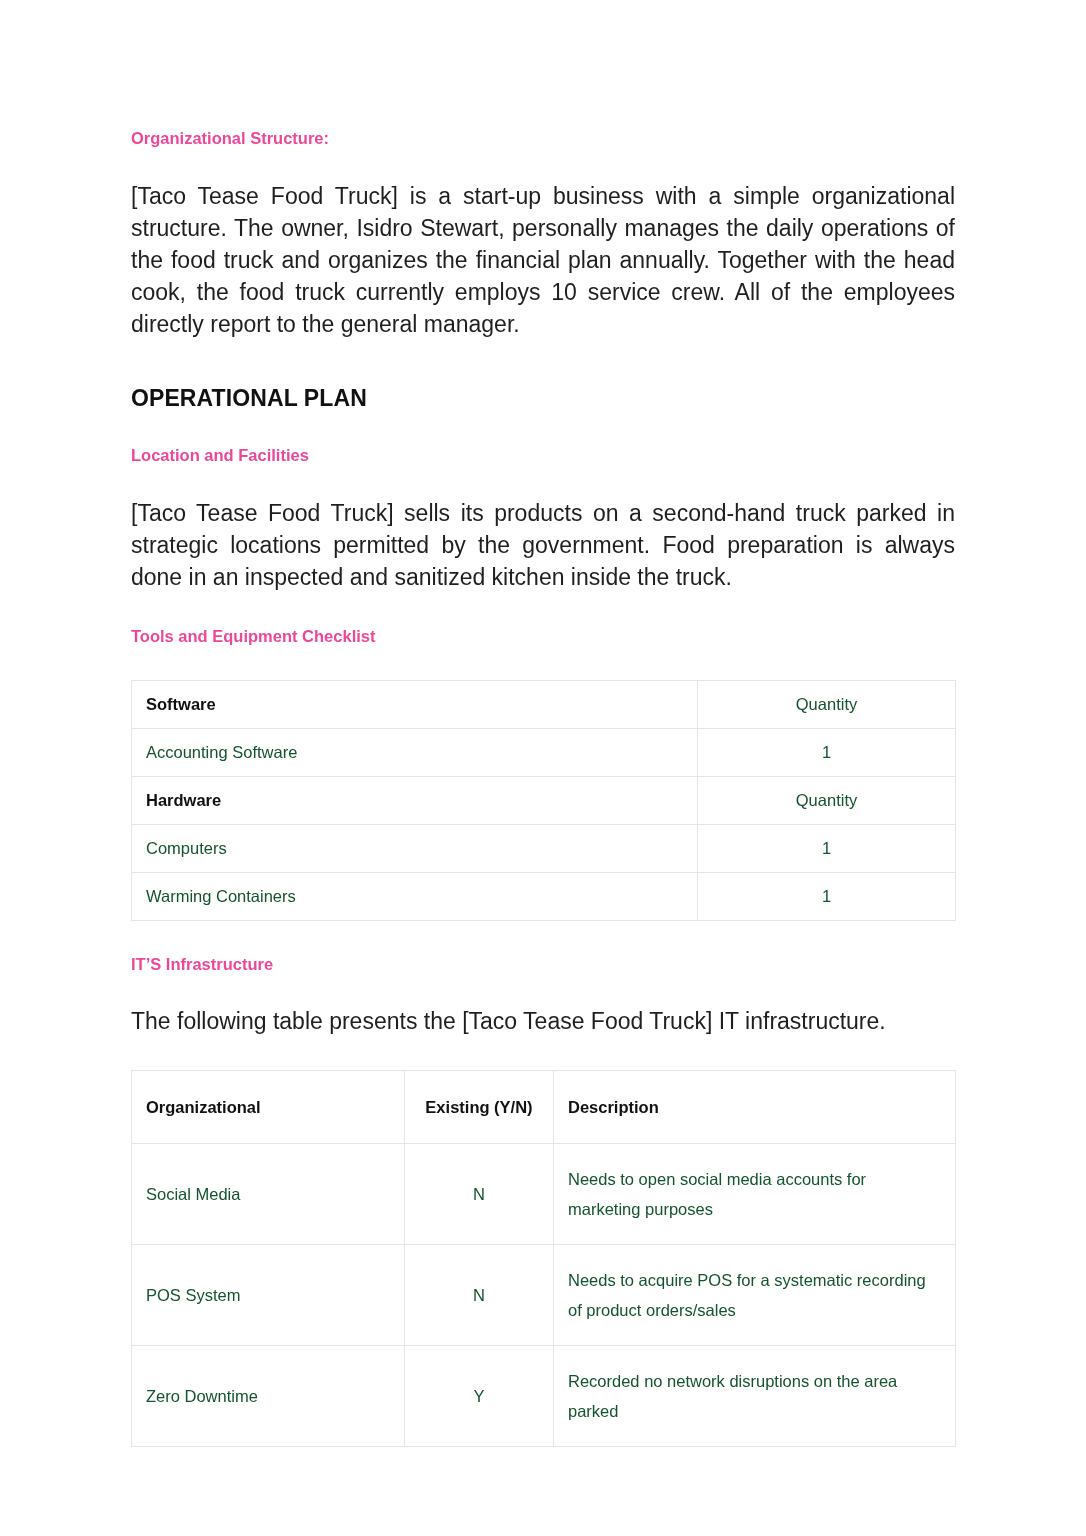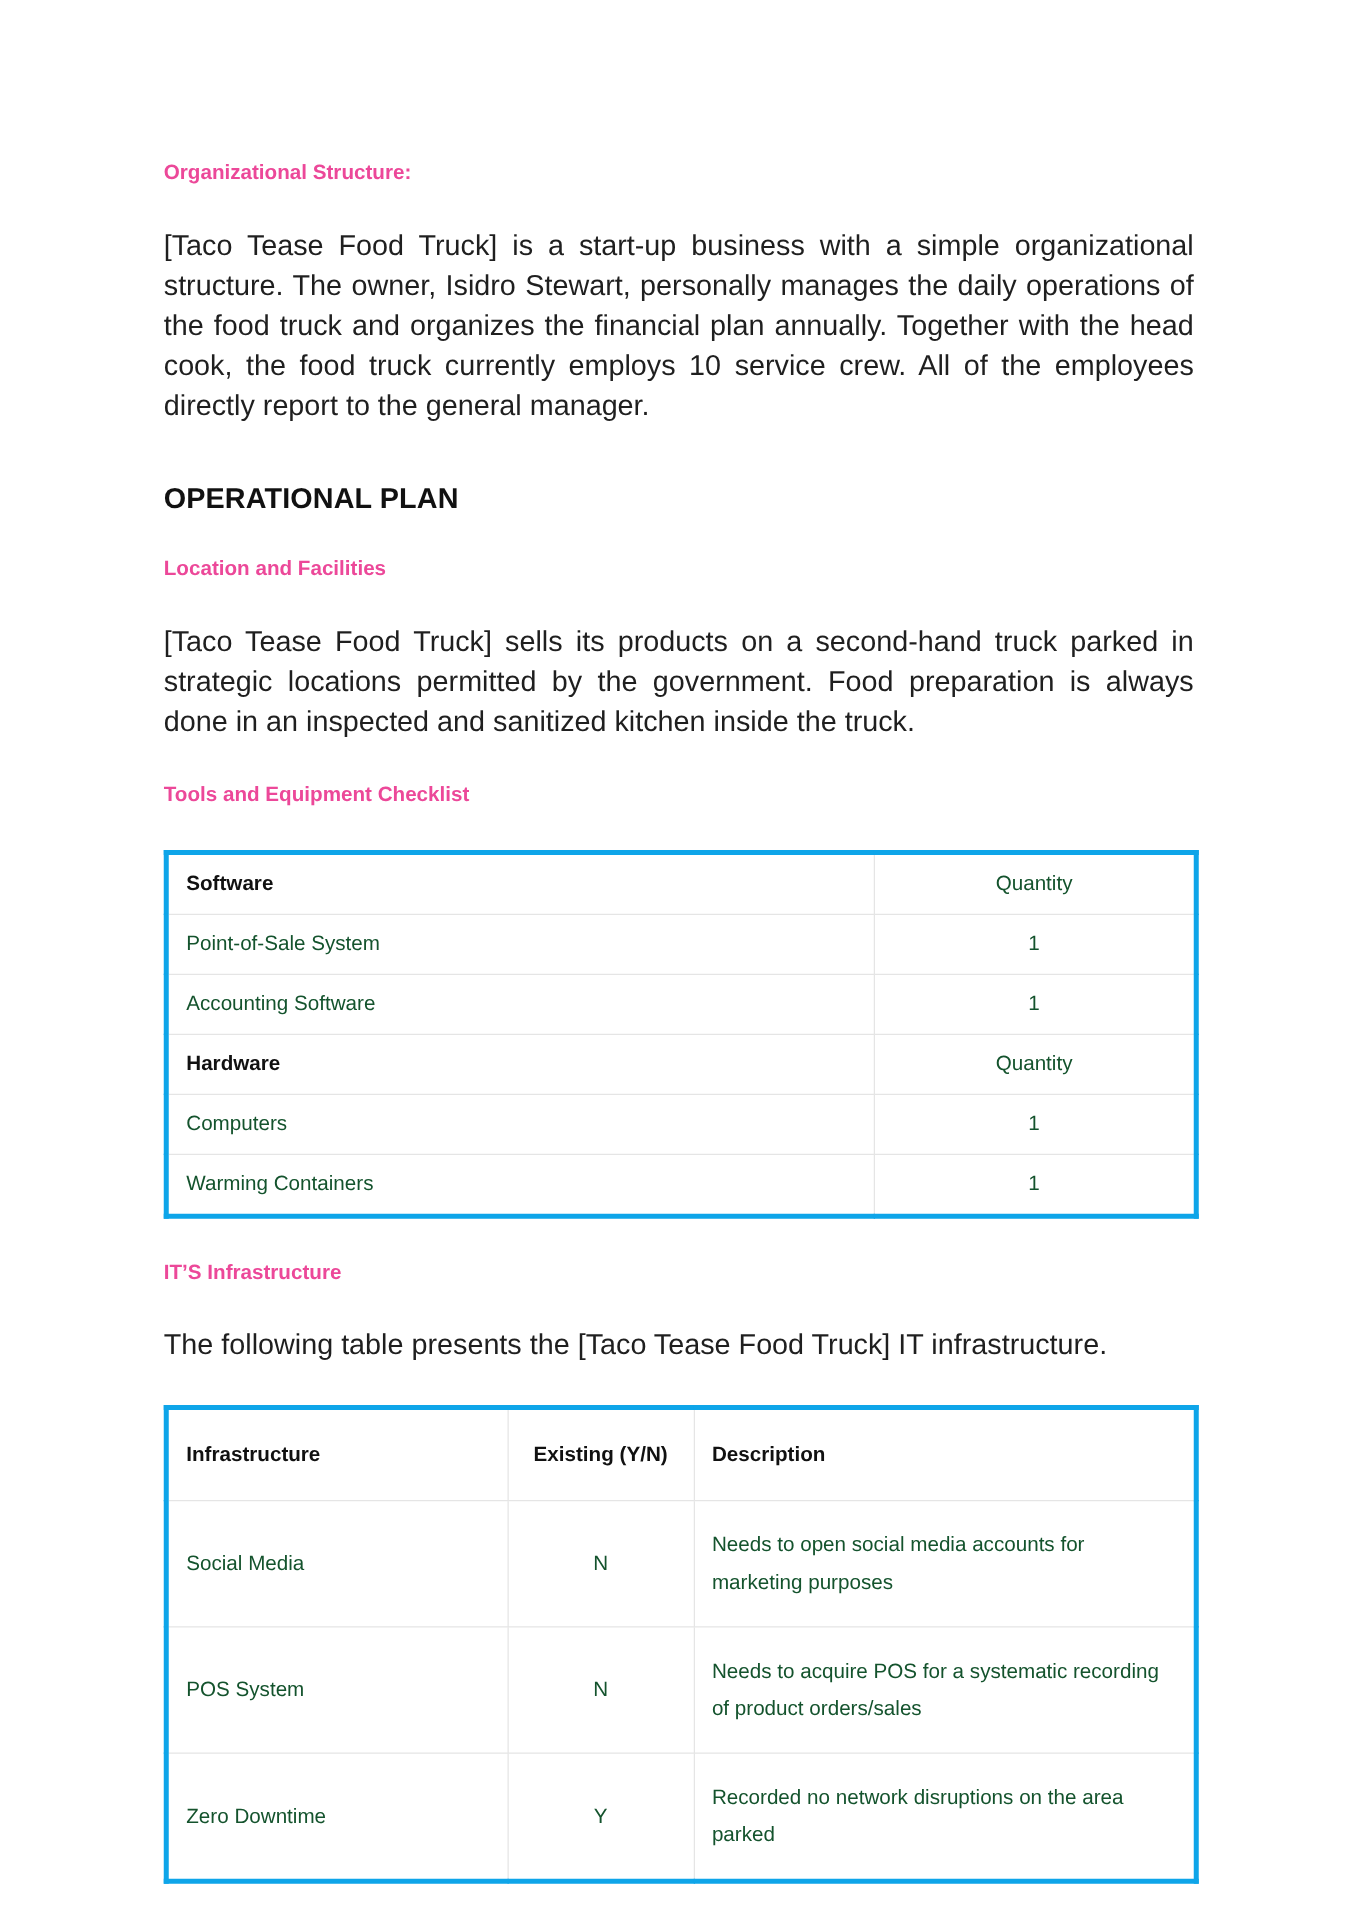--- a/index.html
+++ b/index.html
@@ -64,21 +64,21 @@
   
   .gap-after-heading { height: 31px; }
   .gap-section-lg { height: 44px; }
   .gap-section-md { height: 33px; }
 
   
   table.doc-table {
     border-collapse: collapse;
     width: 824px;
     table-layout: fixed;
-    border: 4px solid #0ea5e9;
+    border: 1px solid #0ea5e9;
   }
   table.doc-table td {
     border: 1px solid #e5e5e5;
     font-size: 16.5px;
     color: #14532d;
     padding: 0 14px;
     vertical-align: middle;
     line-height: 30px;
   }
   table.doc-table td.bold {
@@ -135,24 +135,20 @@
       <colgroup>
           <col class="c1">
           <col class="c2">
         </colgroup>
       <tbody>
         <tr>
           <td class="bold">Software</td>
           <td class="center">Quantity</td>
         </tr>
         <tr>
-          <td>Point-of-Sale System</td>
-          <td class="center">1</td>
-        </tr>
-        <tr>
           <td>Accounting Software</td>
           <td class="center">1</td>
         </tr>
         <tr>
           <td class="bold">Hardware</td>
           <td class="center">Quantity</td>
         </tr>
         <tr>
           <td>Computers</td>
           <td class="center">1</td>
@@ -173,21 +169,21 @@
     <div class="gap-section-md"></div>
 
     <table class="doc-table infra-table">
       <colgroup>
           <col class="c1">
           <col class="c2">
           <col class="c3">
         </colgroup>
       <tbody>
         <tr class="header-row">
-          <td class="bold">Infrastructure</td>
+          <td class="bold">Organizational</td>
           <td class="bold center">Existing (Y/N)</td>
           <td class="bold desc">Description</td>
         </tr>
         <tr class="body-row">
           <td>Social Media</td>
           <td class="center">N</td>
           <td class="desc">Needs to open social media accounts for marketing purposes</td>
         </tr>
         <tr class="body-row">
           <td>POS System</td>

